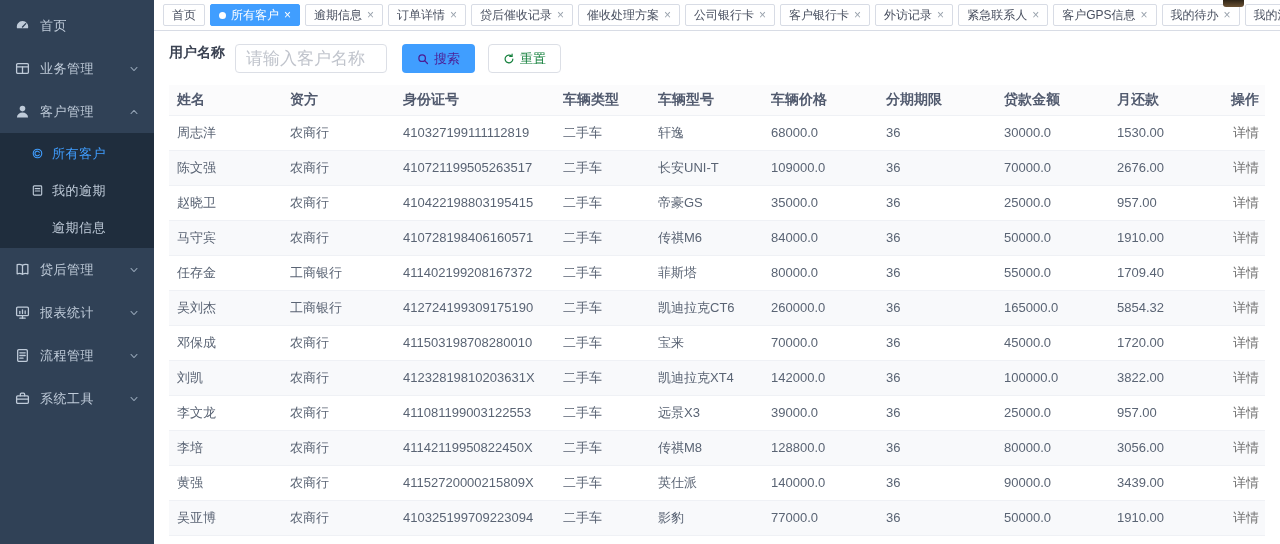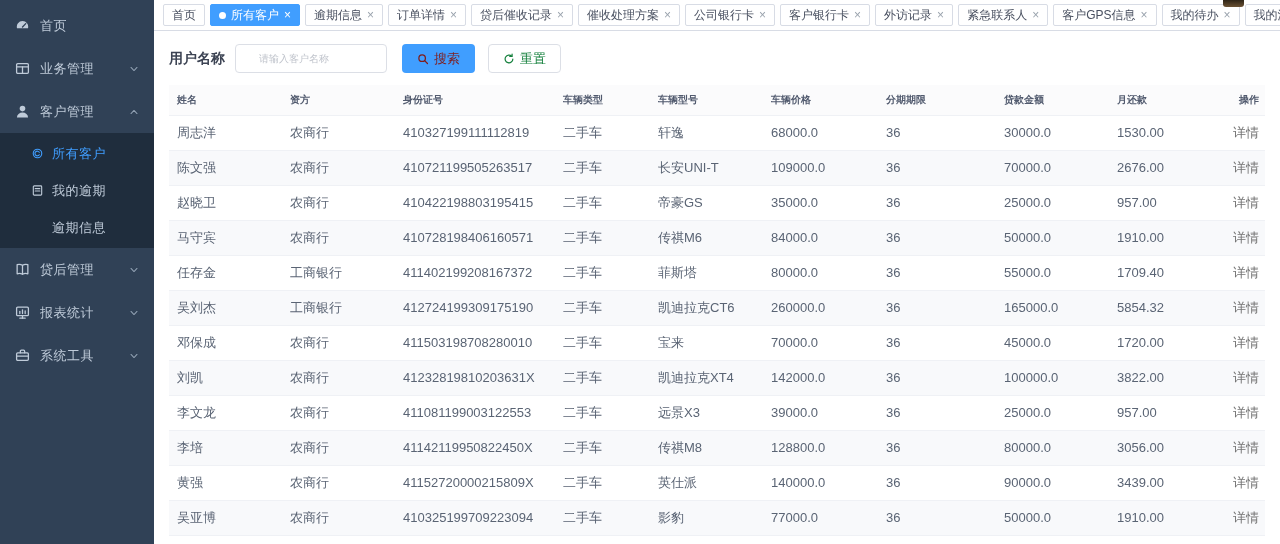--- a/index.html
+++ b/index.html
@@ -25,31 +25,31 @@
   .tagbar { height:31px; background:#fff; border-bottom:1px solid #d8dce5; display:flex; align-items:center; padding-left:9px; gap:5px; overflow:hidden; white-space:nowrap; position:relative; }
   .tag { display:inline-flex; align-items:center; height:22px; padding:0 8px; border:1px solid #d8dce5; background:#fff; color:#495060; font-size:12px; border-radius:2px; flex:none; cursor:pointer; }
   .tag-dot { display:none; }
   .tag.active { background:#409eff; border-color:#409eff; color:#fff; }
   .tag.active .tag-dot { display:inline-block; width:7px; height:7px; background:#fff; border-radius:50%; margin-right:5px; }
   .tag-close { margin-left:5px; font-size:12px; line-height:1; color:#9aa3ad; }
   .tag.active .tag-close { color:#fff; }
   .avatar-fragment { position:absolute; top:0; right:36px; width:21px; height:7px; background:linear-gradient(#2e2417,#6b5233); border-radius:0 0 3px 3px; }
 
   .content { padding:0 15px; }
-  .search-row { display:flex; align-items:center; margin:13px 0 12px; }
+  .search-row { display:flex; align-items:flex-start; margin:13px 0 12px; }
   .search-label { font-size:14px; font-weight:bold; color:#3c4353; margin-right:10px; white-space:nowrap; }
-  .search-input { width:152px; height:29px; border:1px solid #dcdfe6; border-radius:4px; padding:0 23px; font-size:10px; color:#606266; outline:none; }
+  .search-input { width:152px; height:29px; border:1px solid #dcdfe6; border-radius:4px; padding:0 10px; font-size:17px; color:#606266; outline:none; }
   .search-input::placeholder { color:#c0c4cc; }
   .btn { height:29px; border-radius:4px; font-size:13px; display:inline-flex; align-items:center; gap:5px; padding:0 14px; border:1px solid transparent; cursor:pointer; font-family:inherit; }
   .btn svg { width:12px; height:12px; display:block; }
-  .btn-primary { background:#409eff; color:#7f1d1d; margin-left:15px; }
+  .btn-primary { background:#409eff; color:#4c1d95; margin-left:15px; }
   .btn-default { background:#fff; color:#15803d; border-color:#dcdfe6; margin-left:13px; }
 
   table { width:100%; border-collapse:collapse; table-layout:fixed; }
-  thead th { height:30px; font-size:10px; color:#515a6e; font-weight:bold; text-align:left; padding:0 8px; background:#fbfbfc; white-space:nowrap; }
+  thead th { height:30px; font-size:14px; color:#515a6e; font-weight:bold; text-align:left; padding:0 8px; background:#fbfbfc; white-space:nowrap; }
   tbody td { height:35px; font-size:13px; color:#5a6474; padding:0 8px; border-top:1px solid #eff1f5; white-space:nowrap; overflow:hidden; }
   tbody tr.striped td { background:#f8f9fb; }
   th.col-action, td.col-action { text-align:right; padding-right:6px; }
   .link { color:#737373; cursor:pointer; }
 </style>
 </head>
 <body>
 
 <nav class="sidebar" id="sidebar">
     <div class="menu-item">
@@ -138,20 +138,36 @@
         <svg viewBox="0 0 14 14" fill="none" stroke="currentColor" stroke-width="1.2" stroke-linecap="round" stroke-linejoin="round">
           <rect x="1.5" y="2" width="11" height="8" rx="1"></rect>
           <line x1="4.5" y1="8" x2="4.5" y2="6"></line>
           <line x1="7" y1="8" x2="7" y2="4.5"></line>
           <line x1="9.5" y1="8" x2="9.5" y2="5.5"></line>
           <line x1="7" y1="10" x2="7" y2="12.3"></line>
           <line x1="4.5" y1="12.3" x2="9.5" y2="12.3"></line>
         </svg>
       </span>
     <span class="mi-label">报表统计</span>
+    <span class="mi-arrow">
+        <svg viewBox="0 0 14 14" fill="none" stroke="currentColor" stroke-width="1.2" stroke-linecap="round" stroke-linejoin="round">
+          <polyline points="3.5,5.2 7,8.8 10.5,5.2"></polyline>
+        </svg>
+      </span>
+  </div>
+    <div class="menu-item">
+    <span class="mi-icon">
+        <svg viewBox="0 0 14 14" fill="none" stroke="currentColor" stroke-width="1.2" stroke-linecap="round" stroke-linejoin="round">
+          <rect x="2.5" y="1.5" width="9" height="11" rx="1"></rect>
+          <line x1="4.5" y1="4.5" x2="9.5" y2="4.5"></line>
+          <line x1="4.5" y1="7" x2="9.5" y2="7"></line>
+          <line x1="4.5" y1="9.5" x2="7.5" y2="9.5"></line>
+        </svg>
+      </span>
+    <span class="mi-label">流程管理</span>
     <span class="mi-arrow">
         <svg viewBox="0 0 14 14" fill="none" stroke="currentColor" stroke-width="1.2" stroke-linecap="round" stroke-linejoin="round">
           <polyline points="3.5,5.2 7,8.8 10.5,5.2"></polyline>
         </svg>
       </span>
   </div>
     <div class="menu-item">
     <span class="mi-icon">
         <svg viewBox="0 0 14 14" fill="none" stroke="currentColor" stroke-width="1.2" stroke-linecap="round" stroke-linejoin="round">
           <rect x="1.5" y="4.5" width="11" height="7" rx="1"></rect>

